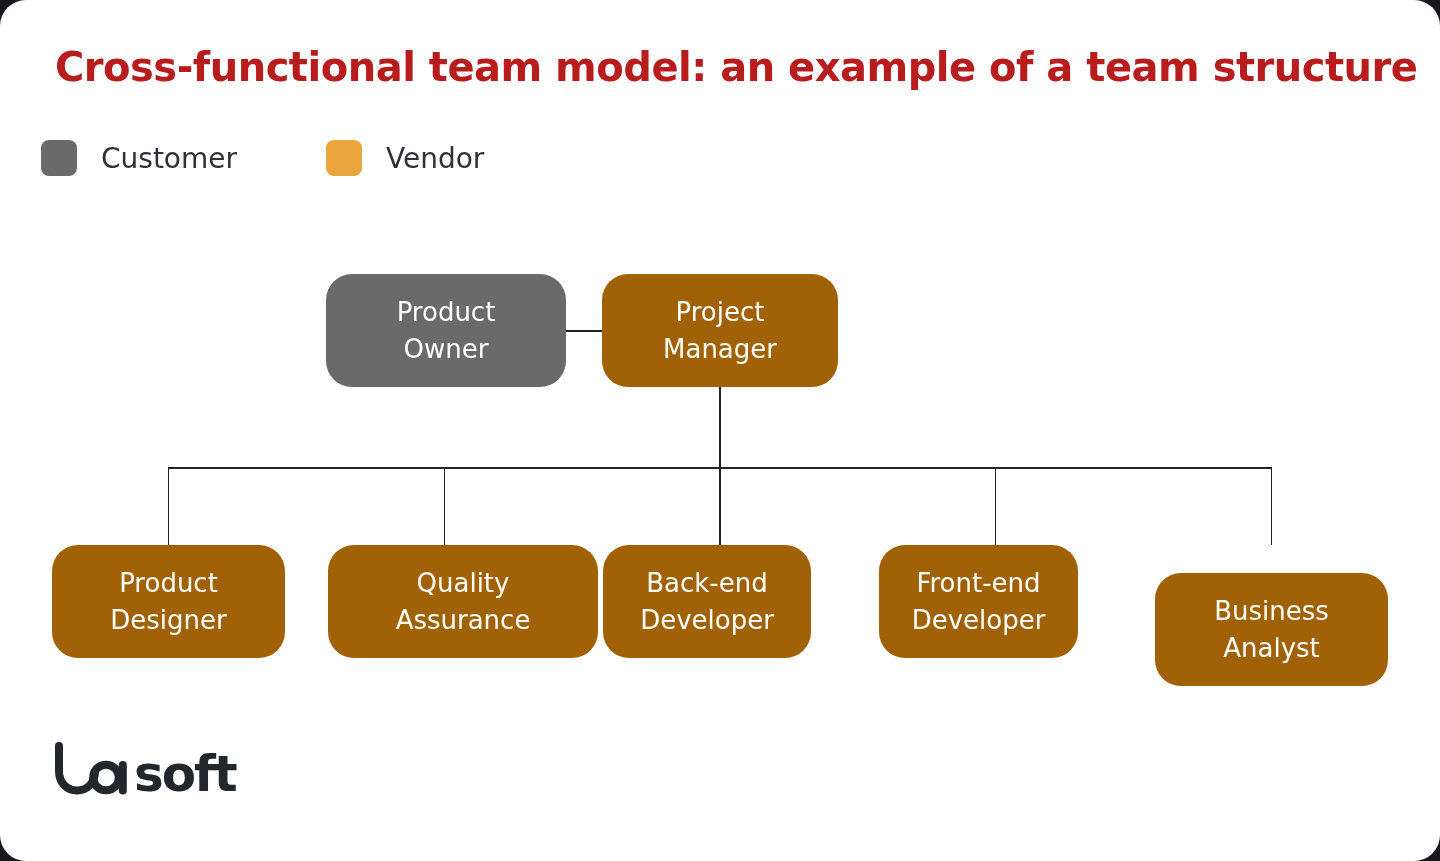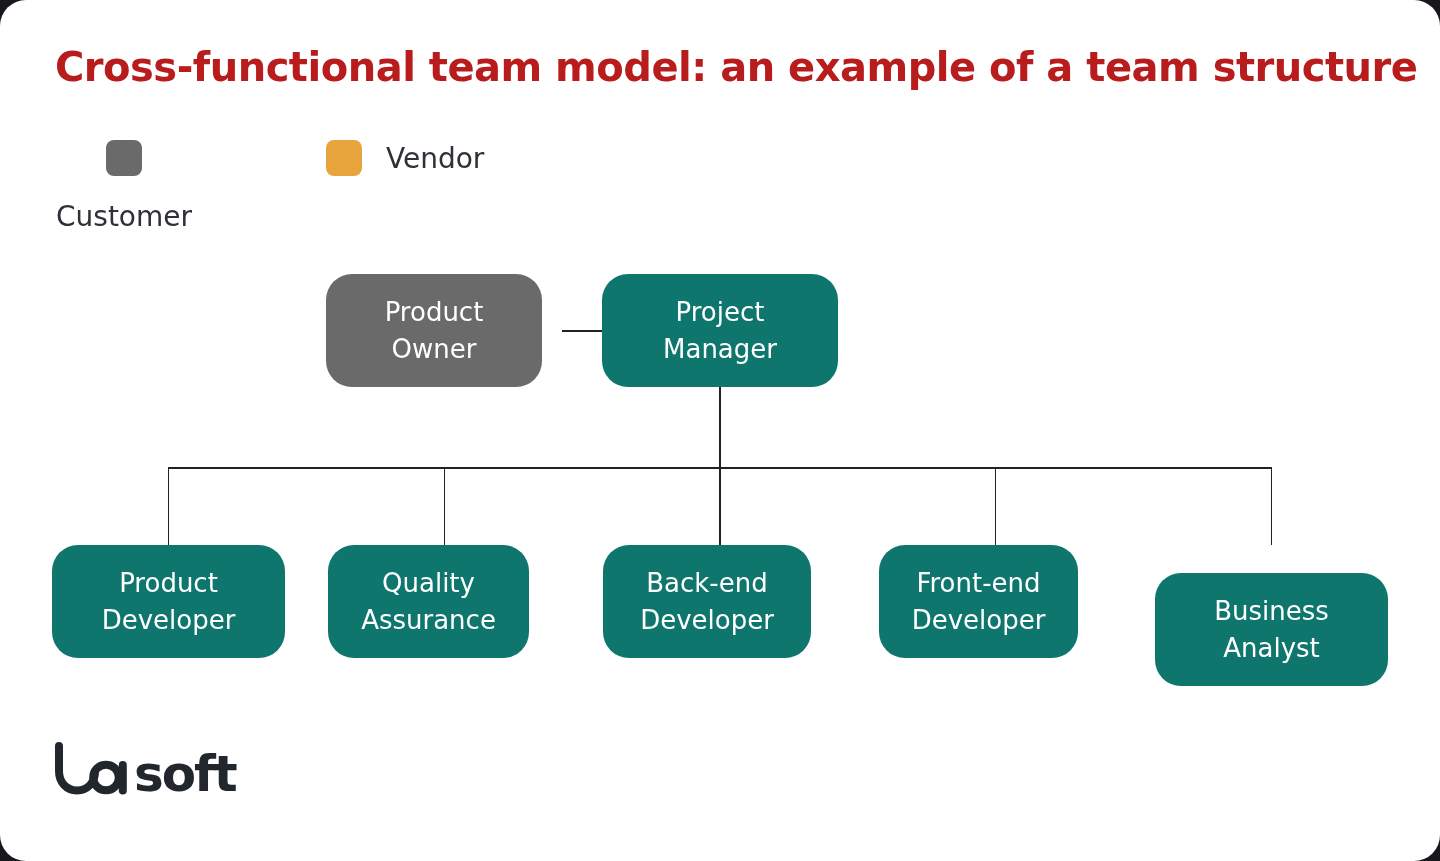--- a/index.html
+++ b/index.html
@@ -23,21 +23,21 @@
     color: #b91c1c;
     white-space: nowrap;
   }
   .legend-item {
     position: absolute;
     top: 140px;
     display: flex;
     align-items: center;
     gap: 24px;
   }
-  .legend-item.customer { left: 56px; flex-direction: column; }
+  .legend-item.customer { left: 41px; }
   .legend-item.vendor   { left: 326px; }
   .swatch {
     width: 36px;
     height: 36px;
     border-radius: 8px;
     flex: 0 0 auto;
   }
   .swatch-customer { background: #6a6a6a; }
   .swatch-vendor   { background: #e8a43d; }
   .legend-label {
@@ -51,25 +51,25 @@
     display: flex;
     align-items: center;
     justify-content: center;
     text-align: center;
     color: #ffffff;
     font-size: 26px;
     line-height: 37px;
     padding: 0 32px;
   }
   .node-customer { background: #6a6a6a; }
-  .node-vendor   { background: #0f766e; }
-  .node.po { left: 326px;  top: 274px; width: 216px; }
+  .node-vendor   { background: #a16207; }
+  .node.po { left: 326px;  top: 274px; width: 240px; }
   .node.pm { left: 602px;  top: 274px; width: 236px; }
   .node.c1 { left: 52px;   top: 545px; width: 233px; }
-  .node.c2 { left: 328px;  top: 545px; width: 201px; }
+  .node.c2 { left: 328px;  top: 545px; width: 270px; }
   .node.c3 { left: 603px;  top: 545px; width: 208px; }
   .node.c4 { left: 879px;  top: 545px; width: 199px; }
   .node.c5 { left: 1155px; top: 545px; width: 233px; margin-top: 28px; }
   .line { position: absolute; background: #222222; }
   .line.h-po-pm { left: 562px;    top: 330px; width: 40px;   height: 1.5px; }
   .line.v-pm    { left: 719px;    top: 387px; width: 1.5px;  height: 158px; }
   .line.h-main  { left: 167.5px;  top: 467px; width: 1104px; height: 1.5px; }
   .line.d1      { left: 167.5px;  top: 467px; width: 1.5px;  height: 78px; }
   .line.d2      { left: 443.5px;  top: 467px; width: 1.5px;  height: 78px; }
   .line.d4      { left: 994.5px;  top: 467px; width: 1.5px;  height: 78px; }
@@ -114,21 +114,21 @@
   <div class="line d4"></div>
   <div class="line d5"></div>
 
   <div class="node node-customer po">
     <span>Product Owner</span>
   </div>
   <div class="node node-vendor pm">
     <span>Project Manager</span>
   </div>
   <div class="node node-vendor c1">
-    <span>Product Developer</span>
+    <span>Product Designer</span>
   </div>
   <div class="node node-vendor c2">
     <span>Quality Assurance</span>
   </div>
   <div class="node node-vendor c3">
     <span>Back-end Developer</span>
   </div>
   <div class="node node-vendor c4">
     <span>Front-end Developer</span>
   </div>

